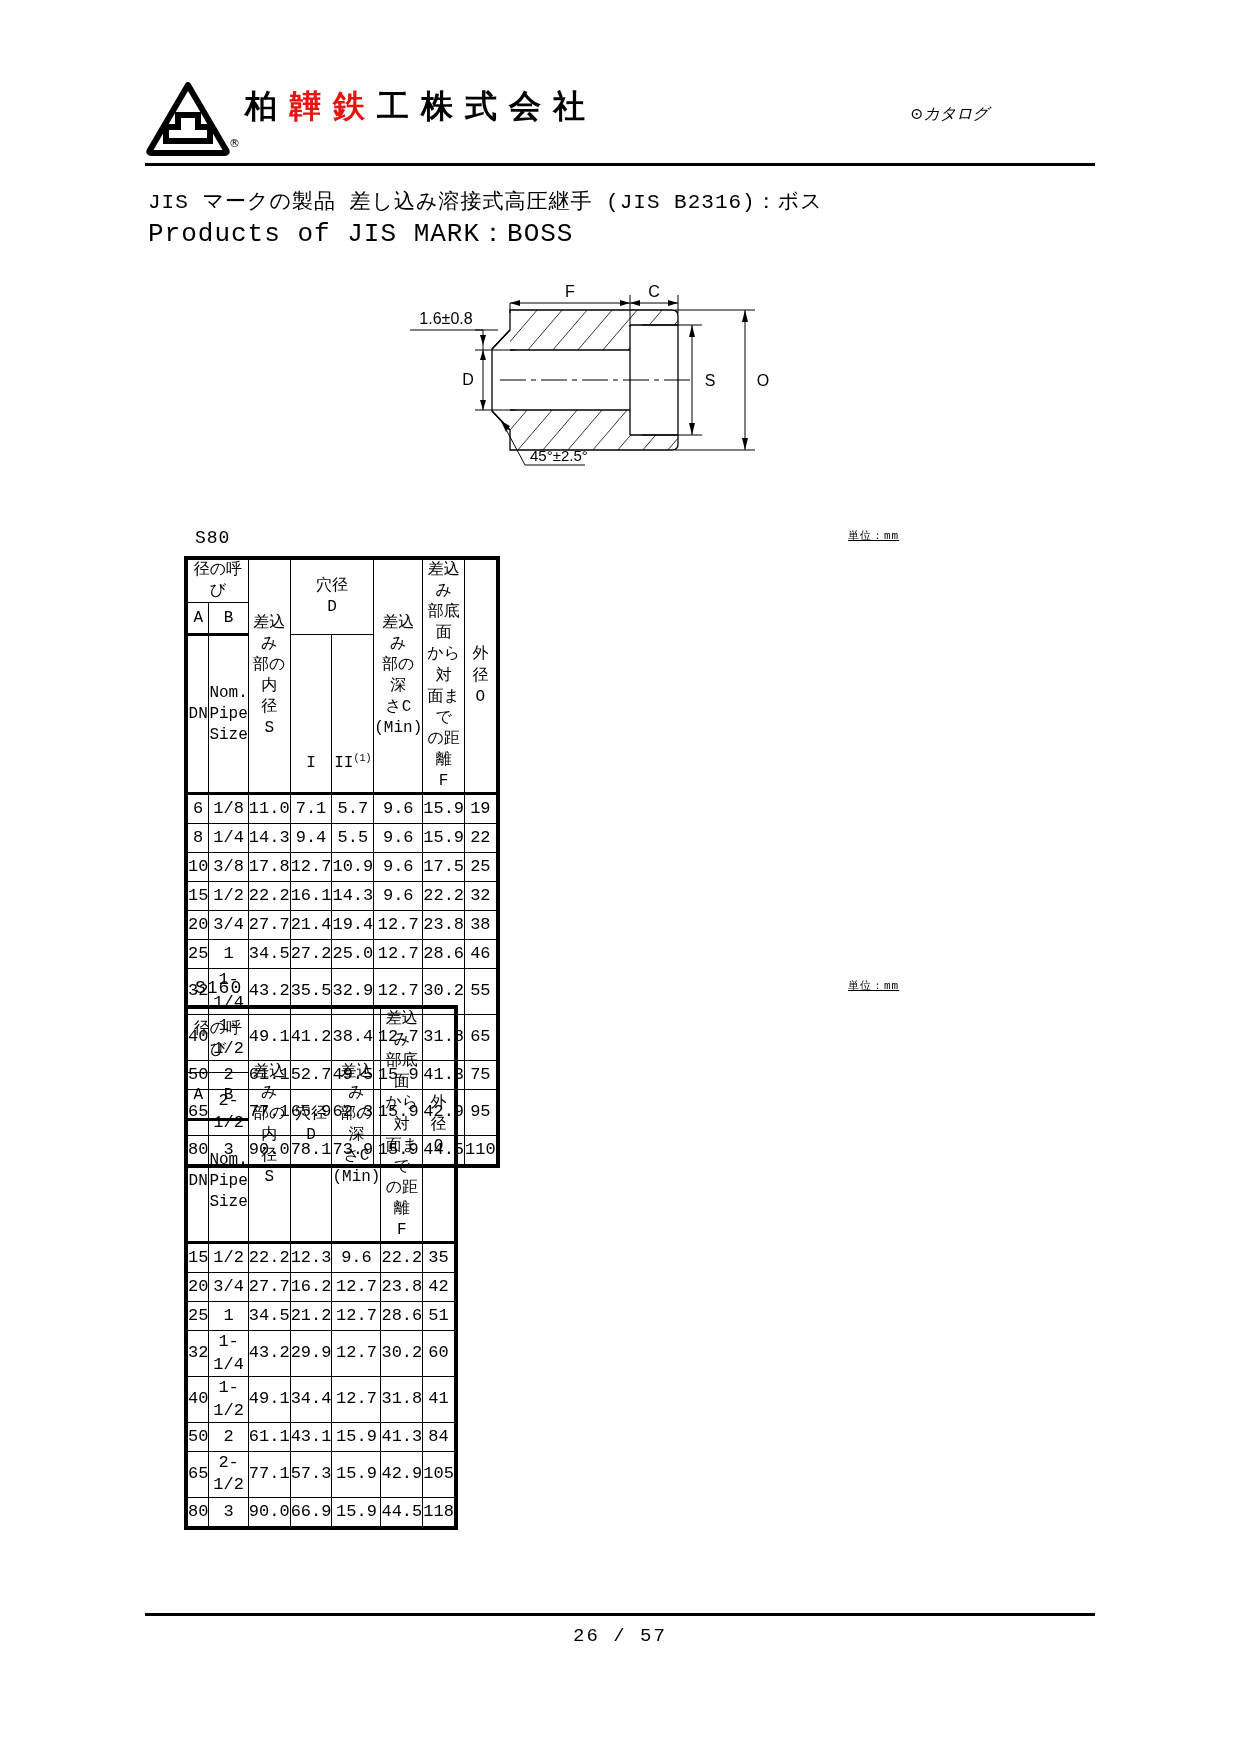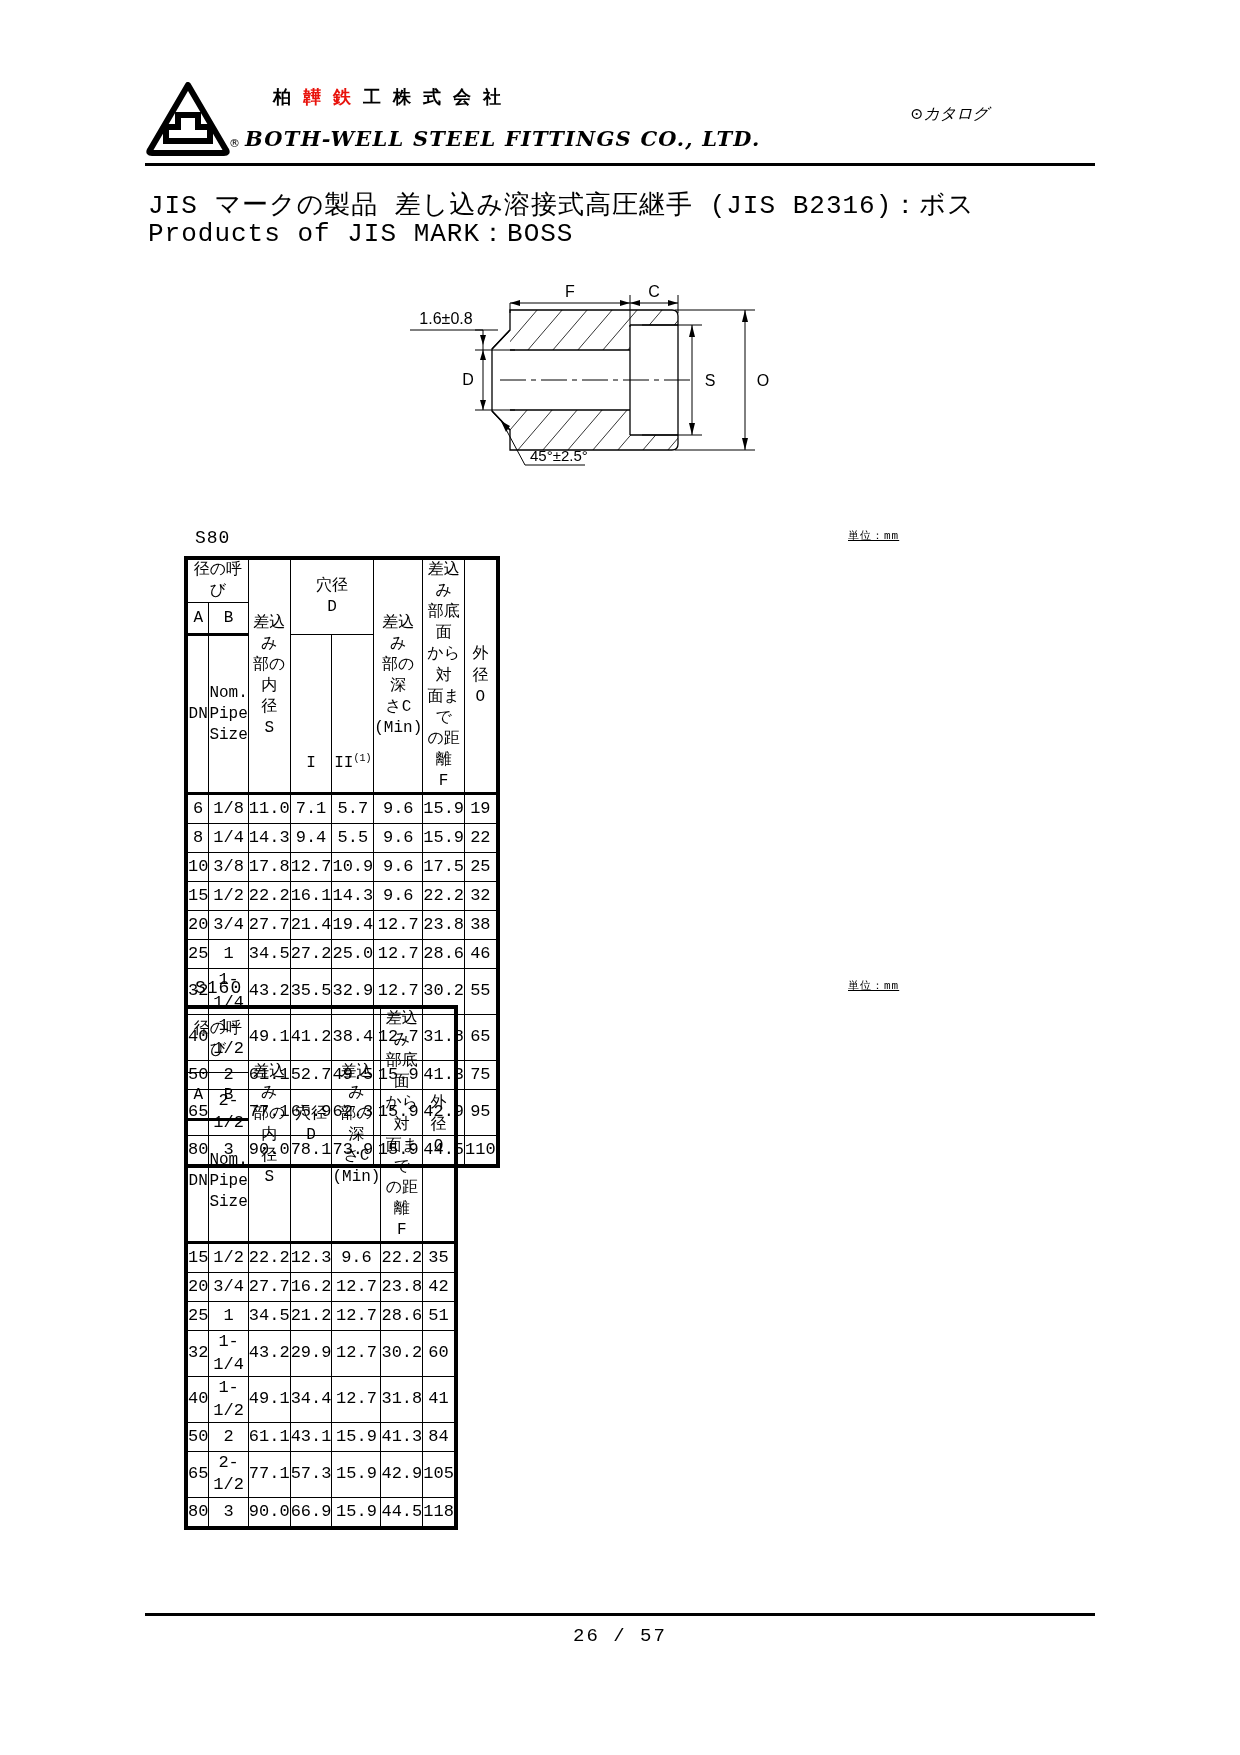--- a/index.html
+++ b/index.html
@@ -29,25 +29,24 @@
   }
   .logo-mark {
     position: absolute;
     left: 0px; top: 0px;
     width: 86px; height: 74px;
   }
   .company-cn {
     position: absolute;
     left: 100px; top: 3px;
     font-family: Liberation Serif, serif;
-    font-size: 18px;
+    font-size: 32px;
     font-weight: bold;
     letter-spacing: 12px;
     white-space: nowrap;
-    margin-left: 28px;
   }
   .company-cn .red { color: #e8130c; }
   .company-en {
     position: absolute;
     left: 100px; top: 44px;
     font-family: "DejaVu Serif", serif;
     font-style: italic;
     font-weight: bold;
     font-size: 21px;
     letter-spacing: 1.2px;
@@ -71,21 +70,21 @@
     position: absolute;
     left: 145px; top: 163px;
     width: 950px; height: 0;
     border-top: 3px solid #000;
   }
 
   
   .doc-title {
     position: absolute;
     left: 148px; top: 187px;
-    font-size: 26px;
+    font-size: 21px;
     letter-spacing: 1px;
     white-space: nowrap;
   }
   .doc-subtitle {
     position: absolute;
     left: 148px; top: 215px;
     font-size: 26px;
     letter-spacing: 1px;
     white-space: nowrap;
   }
@@ -161,21 +160,20 @@
       <svg width="86" height="74" viewBox="0 0 86 74">
         <path d="M43 3 L81 68 Q83 71 79 71 L7 71 Q3 71 5 68 Z" fill="none" stroke="#000" stroke-width="6" stroke-linejoin="round"></path>
         <path d="M33 33 L53 33 L53 45 L65 45 L65 59 L21 59 L21 45 L33 45 Z" fill="none" stroke="#000" stroke-width="6" stroke-linejoin="miter"></path>
       </svg>
     </div>
 
     <div class="company-cn"><span>柏</span><span class="red">韡</span><span class="red">鉄</span><span>工</span><span>株</span><span>式</span><span>会</span><span>社</span></div>
 
     <div class="reg-mark">®</div>
 
-    <div class="company-en">BOTH-WELL STEEL FITTINGS CO., LTD.</div>
 
     <div class="catalog">⊙カタログ</div>
   </div>
 
   <div class="header-rule"></div>
 
   <div class="doc-title">JIS マークの製品 差し込み溶接式高圧継手 (JIS B2316)：ボス</div>
   <div class="doc-subtitle">Products of JIS MARK：BOSS</div>
 
   <div class="drawing">

